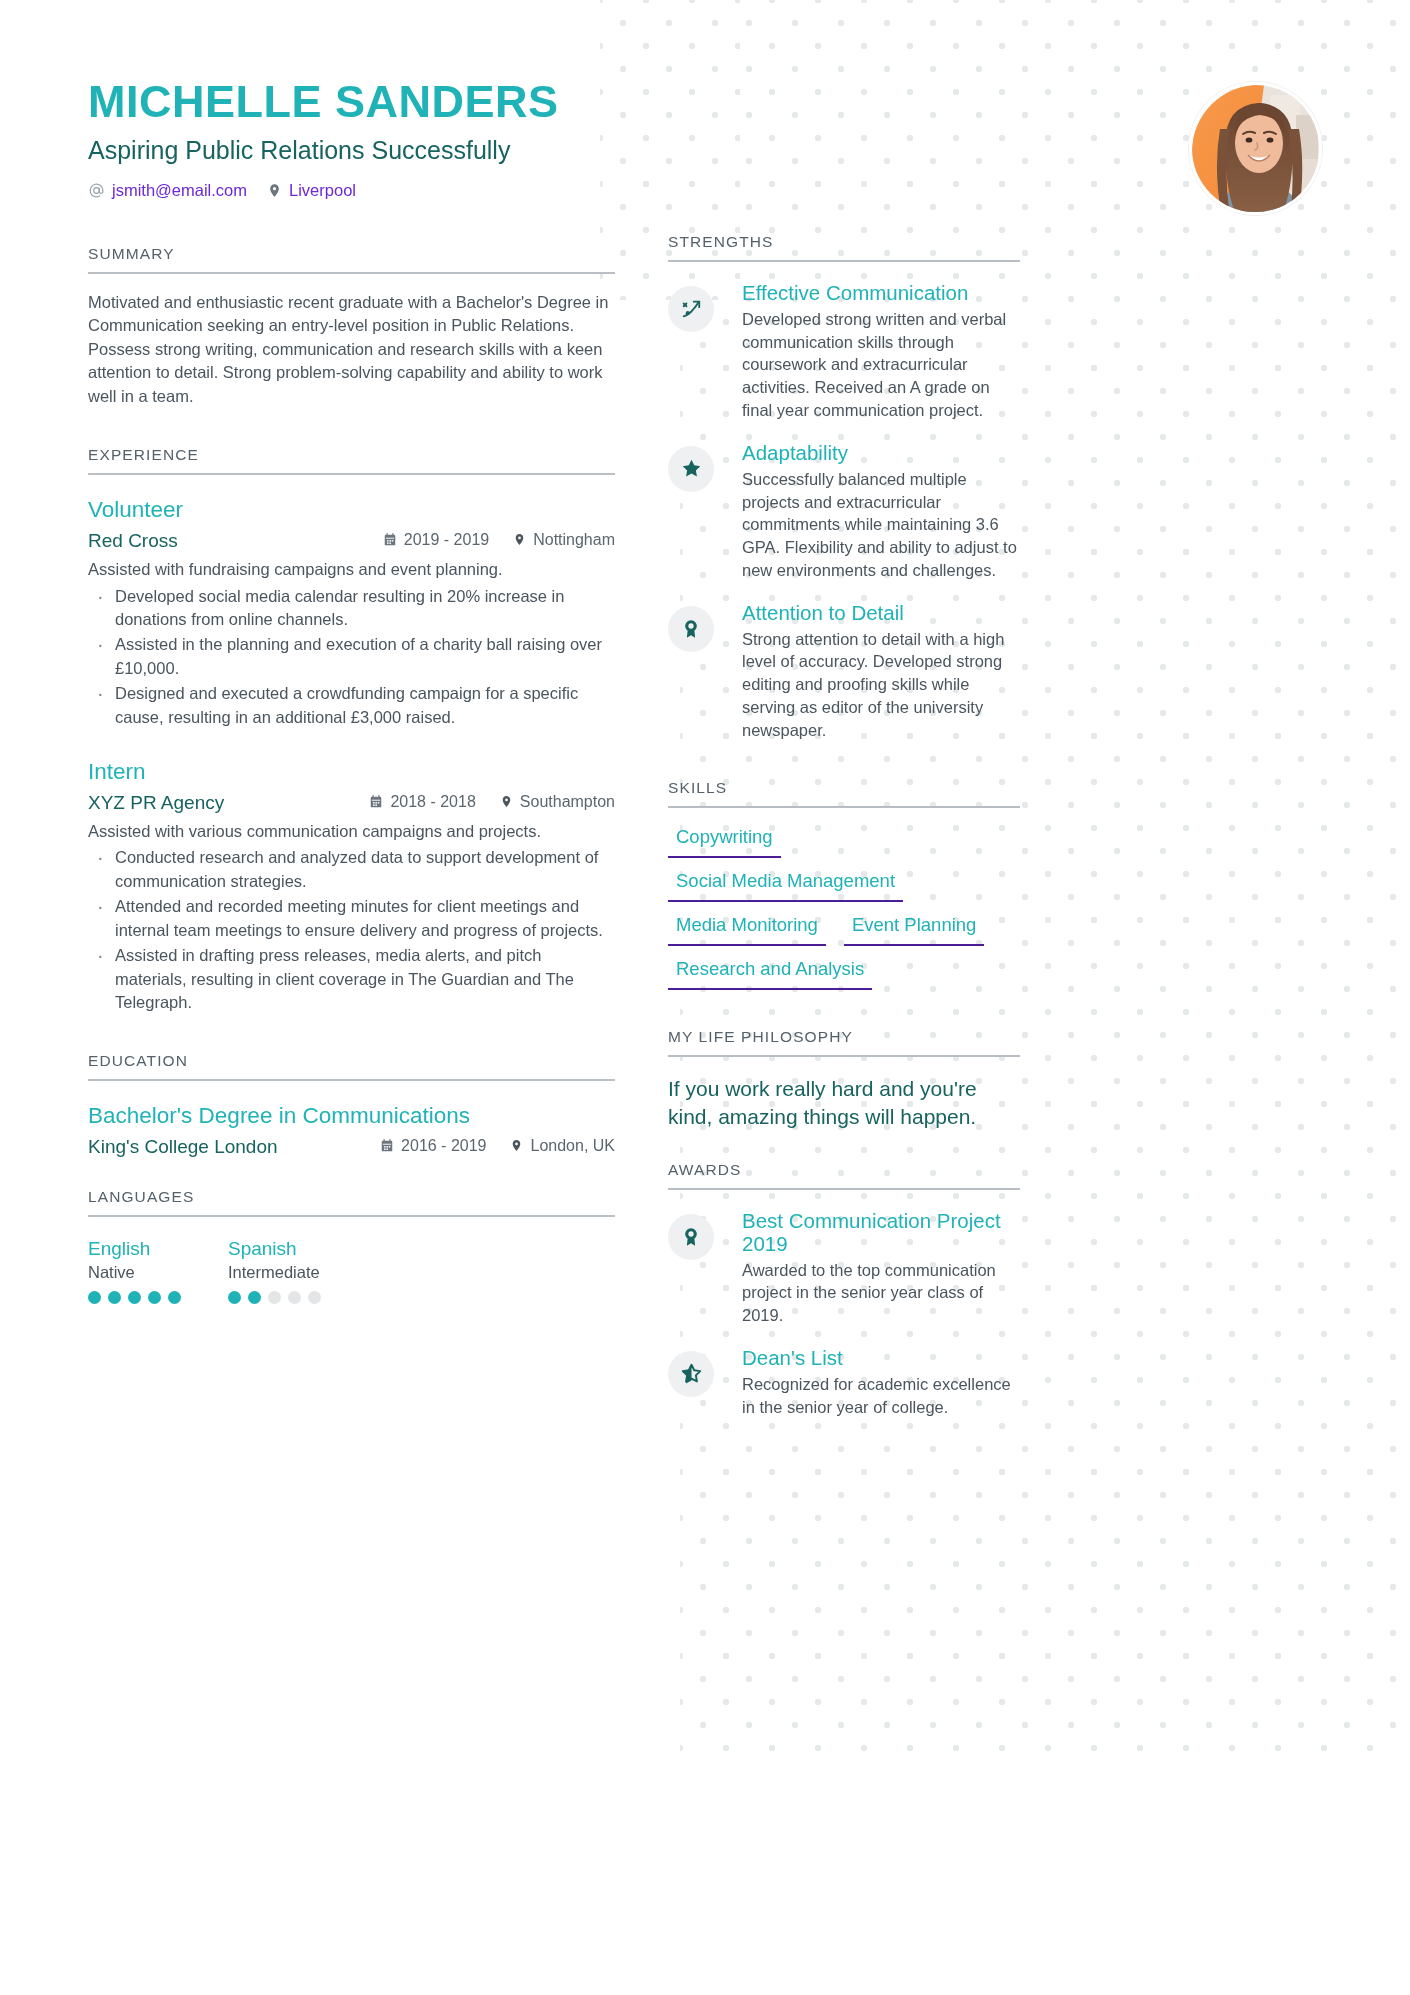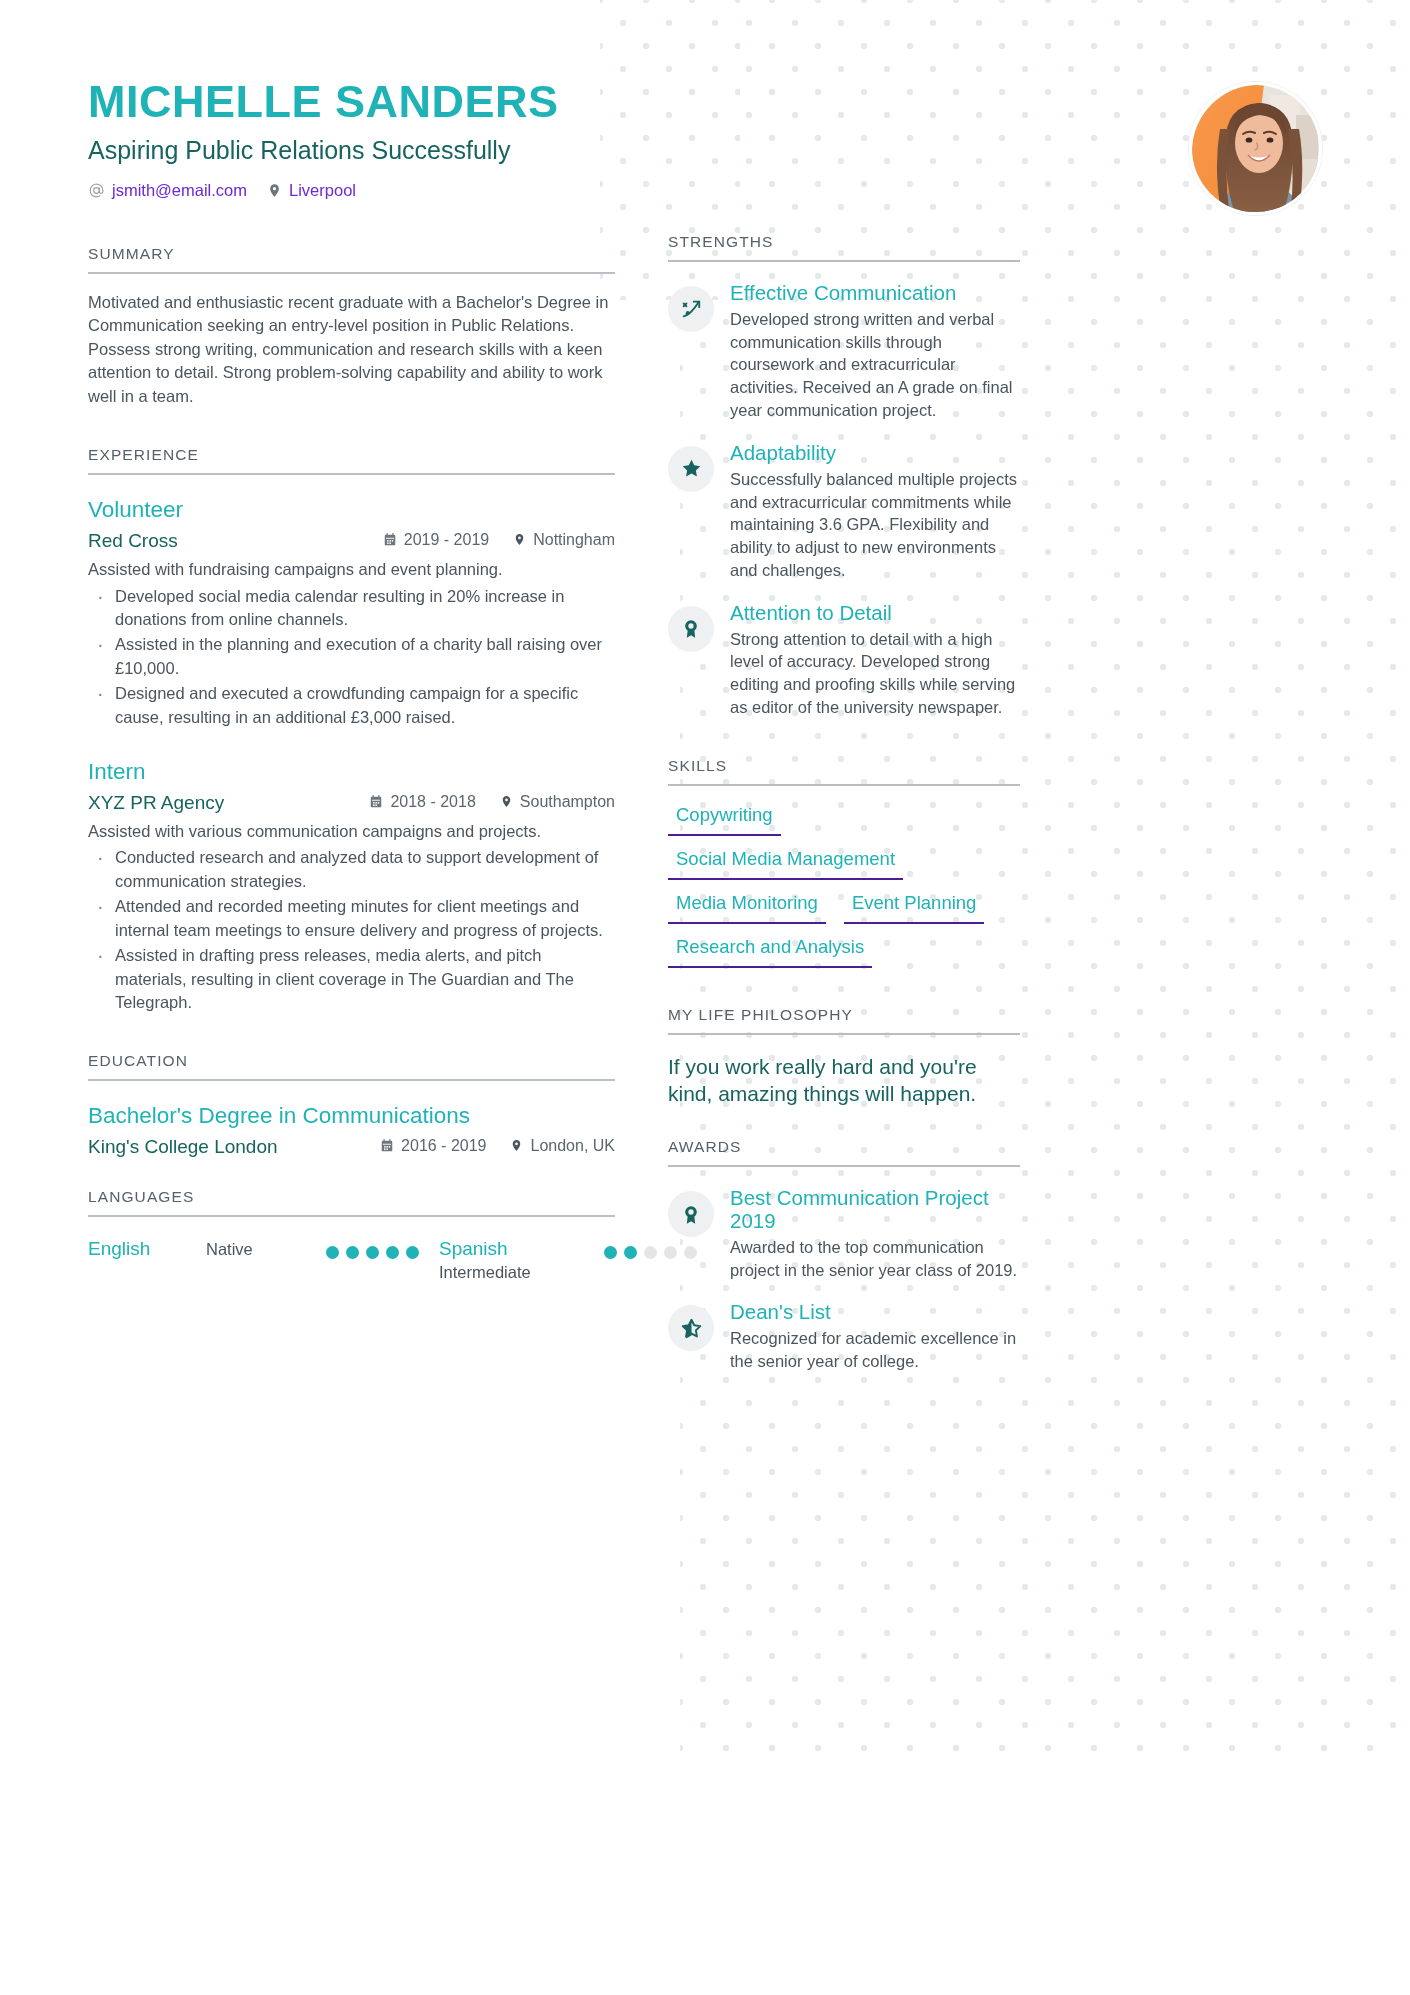--- a/index.html
+++ b/index.html
@@ -88,31 +88,31 @@
   .bullets li{
     position:relative; padding-left:27px; font-size:16.5px; line-height:1.42;
     color:#4a555e; margin-top:2px;
   }
   .bullets li::before{
     content:"·"; position:absolute; left:9px; top:-3px; font-size:20px; color:#79838b;
   }
 
   
   .lang-row{ display:flex; align-items:flex-start; margin-top:20px; }
-  .lang-block{ display:flex; align-items:flex-start; }
+  .lang-block{ display:flex; align-items:flex-start;flex-direction:column; }
   .lang-name{ font-size:19px; color:#1fb2b6; width:118px; padding-top:1px; }
   .lang-lvl{ font-size:16.5px; color:#4a555e; width:120px; padding-top:3px; }
   .dots-rate{ display:flex; gap:7px; padding-top:9px; }
   .dot{ width:13px; height:13px; border-radius:50%; background:#e3e5e7; }
   .dot.on{ background:#1fb2b6; }
   .lang-block.two{ margin-left:20px; }
   .lang-block.two .lang-name{ width:auto; min-width:165px; }
 
   
-  .ico-item{ display:flex; gap:16px; margin-top:20px; align-items:flex-start; }
+  .ico-item{ display:flex; gap:28px; margin-top:20px; align-items:flex-start; }
   .ico-circle{
     flex:0 0 auto; width:46px; height:46px; border-radius:50%;
     background:#eff0f1; display:flex; align-items:center; justify-content:center;
     margin-top:4px;
   }
   .ico-body{ flex:1; }
   .ico-title{ font-size:20.5px; color:#1fb2b6; line-height:1.12; }
   .ico-desc{ font-size:16.5px; line-height:1.38; color:#4a555e; margin-top:3px; }
 
   

